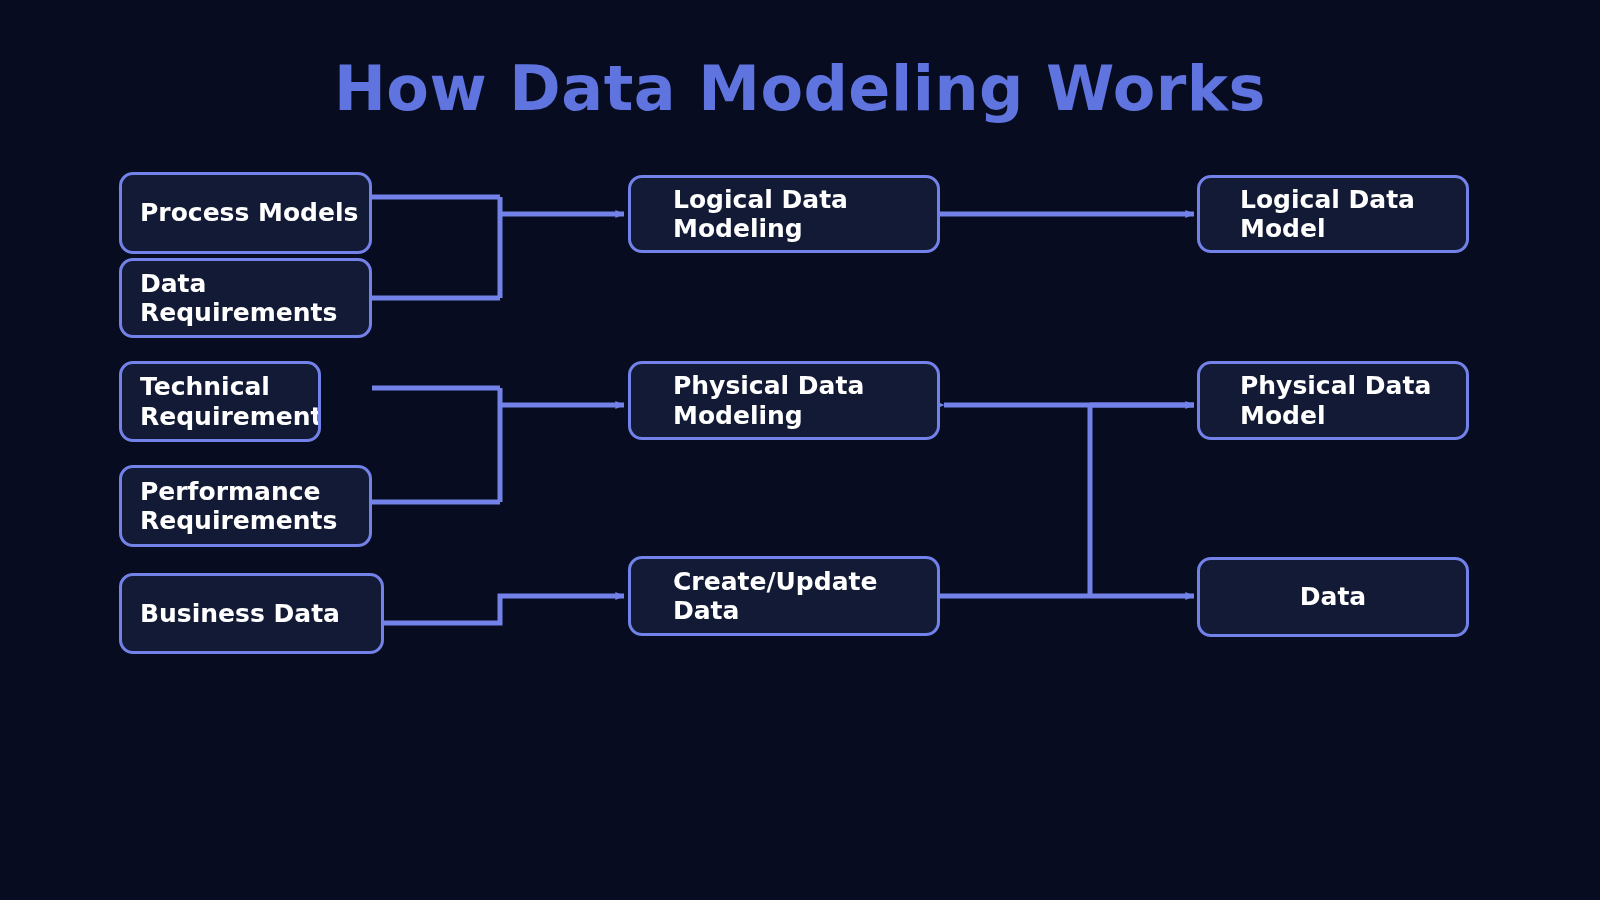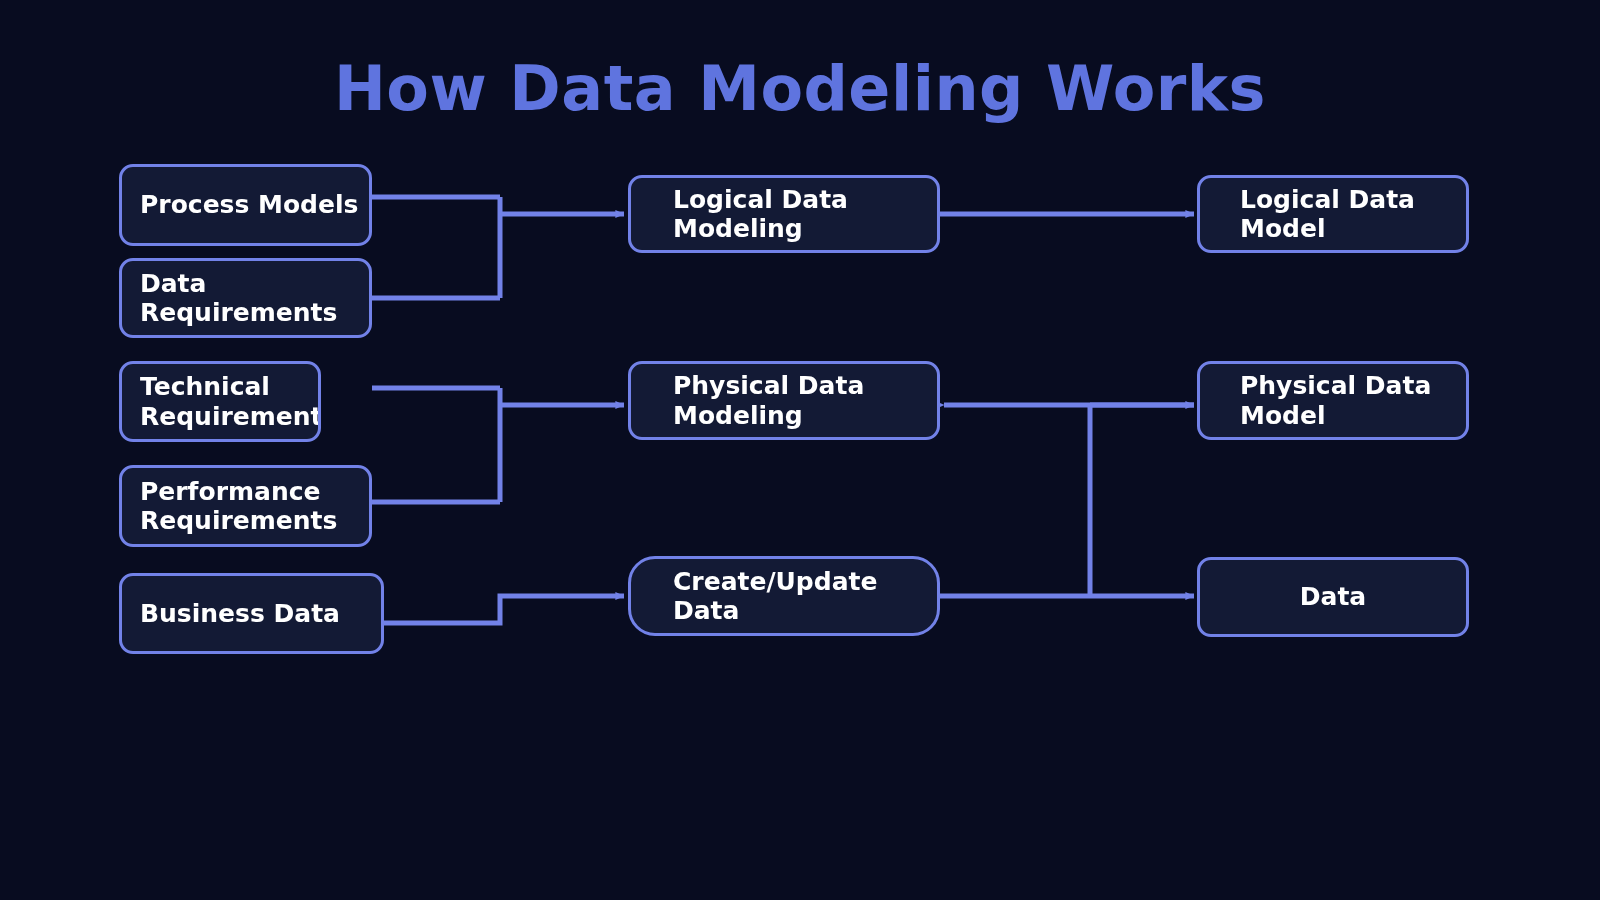--- a/index.html
+++ b/index.html
@@ -103,21 +103,21 @@
       <path d="M1090,588 L1090,397"></path>
       <path d="M1090,397 L1194,397" marker-end="url(#ah)"></path>
 
       <path d="M372,615 L500,615 L500,588 L624,588" marker-end="url(#ah)"></path>
 
       <path d="M940,588 L1194,588" marker-end="url(#ah)"></path>
 
     </g>
   </svg>
 
-  <div class="node col1" style="left:119px; top:156px; width:253px; height:82px;">
+  <div class="node col1" style="left:119px; top:164px; width:253px; height:82px;">
     <span class="lbl">Process Models</span>
   </div>
 
   <div class="node col1" style="left:119px; top:250px; width:253px; height:80px;">
     <span class="lbl">Data
 Requirements</span>
   </div>
 
   <div class="node col1" style="left:119px; top:353px; width:202px; height:81px;">
     <span class="lbl">Technical
@@ -136,21 +136,21 @@
   <div class="node col2" style="left:628px; top:167px; width:312px; height:78px;">
     <span class="lbl">Logical Data
 Modeling</span>
   </div>
 
   <div class="node col2" style="left:628px; top:353px; width:312px; height:79px;">
     <span class="lbl">Physical Data
 Modeling</span>
   </div>
 
-  <div class="node col2" style="left:628px; top:548px; width:312px; height:80px;border-radius:27px;">
+  <div class="node col2" style="left:628px; top:548px; width:312px; height:80px;">
     <span class="lbl">Create/Update
 Data</span>
   </div>
 
   <div class="node col3" style="left:1197px; top:167px; width:272px; height:78px;">
     <span class="lbl">Logical Data
 Model</span>
   </div>
 
   <div class="node col3" style="left:1197px; top:353px; width:272px; height:79px;">

